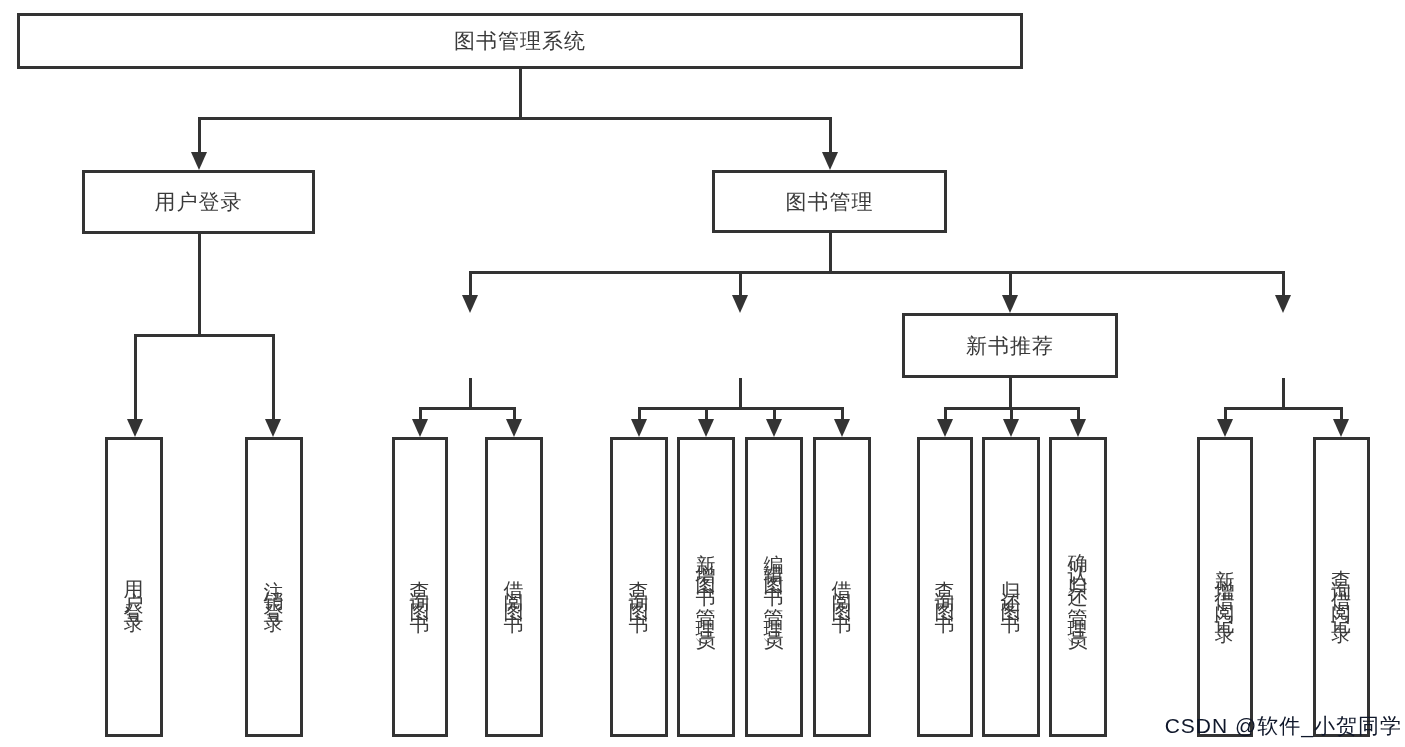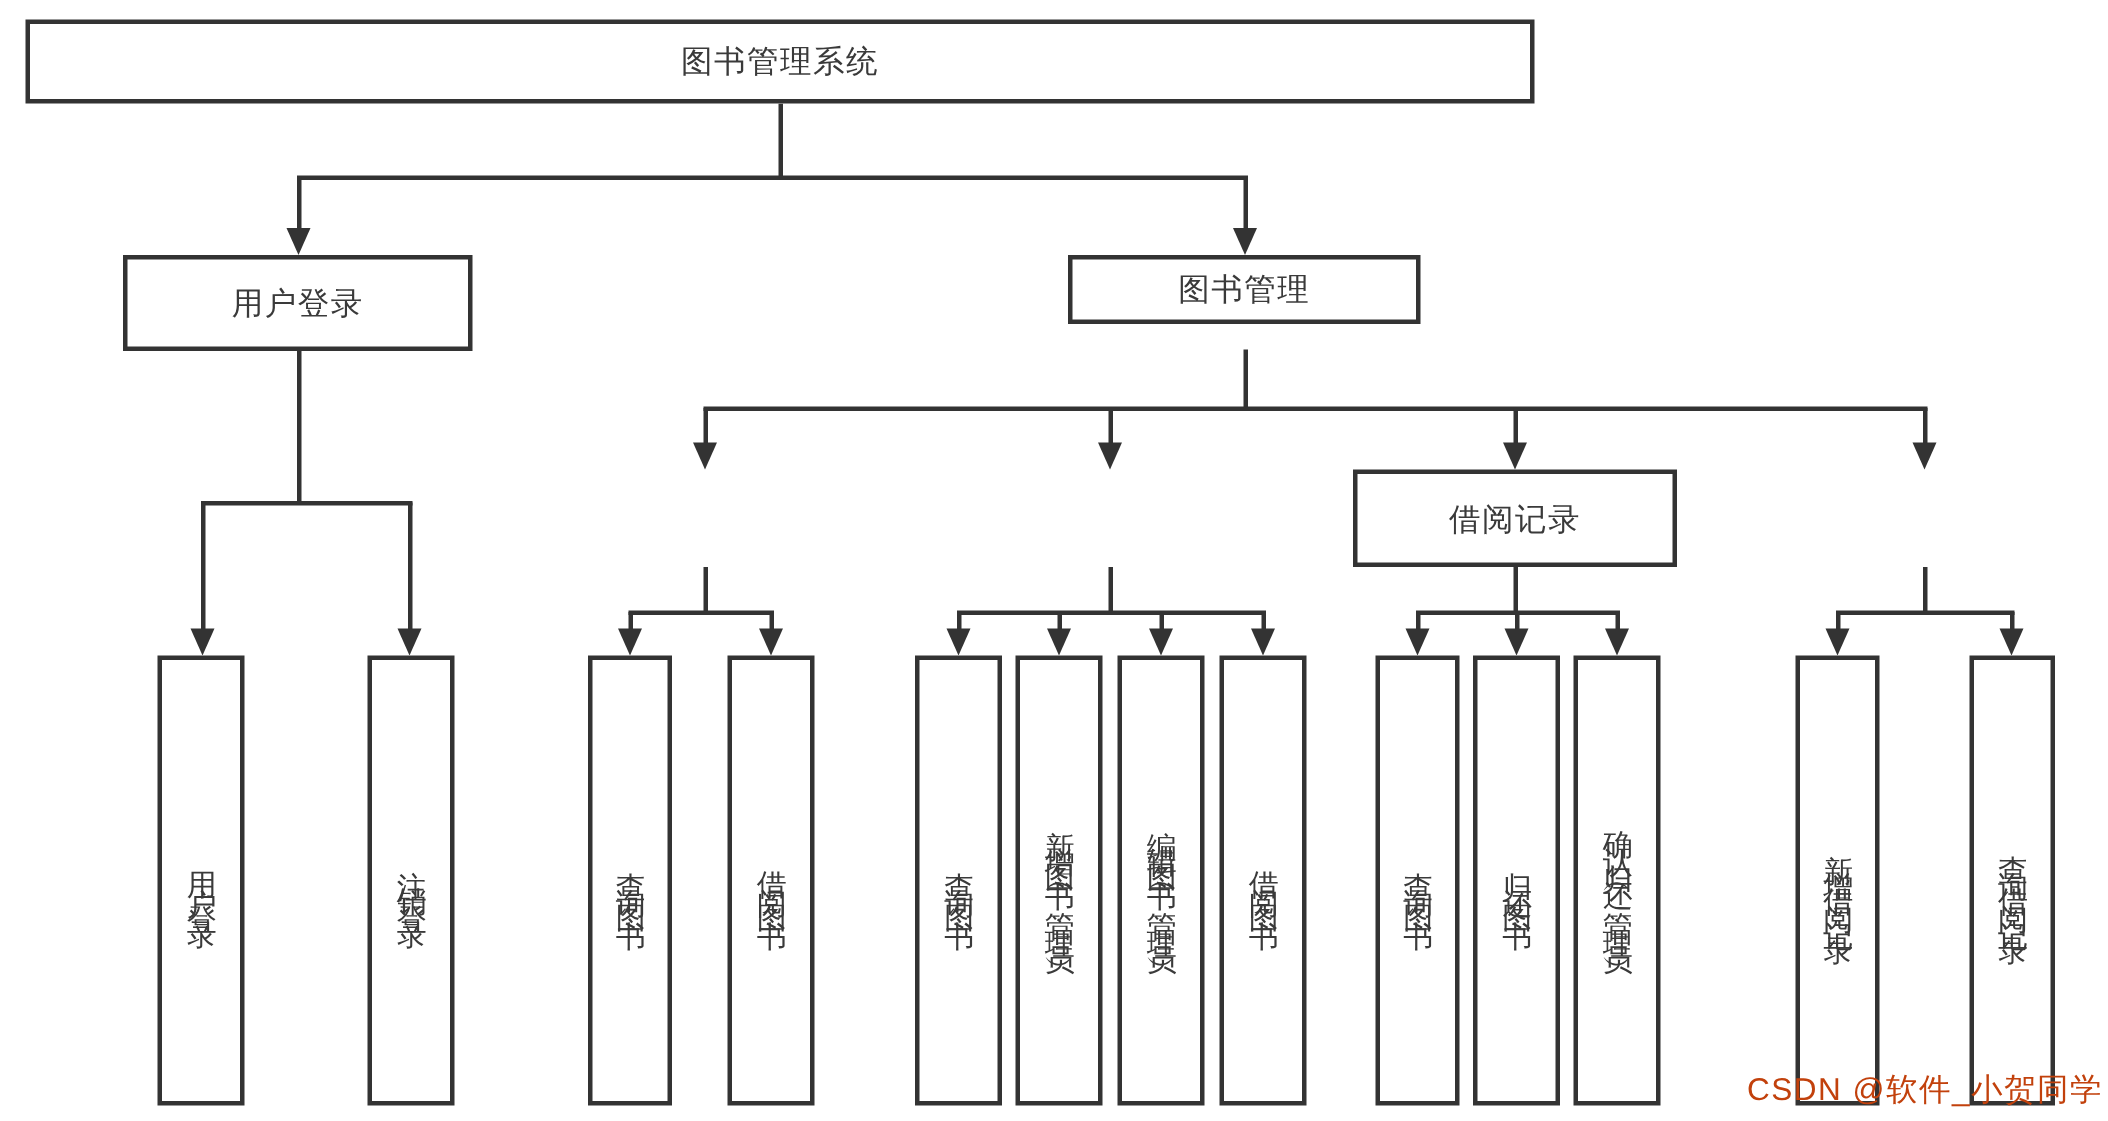--- a/index.html
+++ b/index.html
@@ -46,21 +46,21 @@
     border-left: 8px solid transparent;
     border-right: 8px solid transparent;
     border-top: 18px solid #333333;
     z-index: 1;
   }
   .watermark {
     position: absolute;
     top: 712px;
     right: 3px;
     font-size: 21px;
-    color: #c2410c;
+    color: #0f172a;
     letter-spacing: 1px;
     z-index: 3;
     white-space: nowrap;
   }
 </style>
 </head>
 <body>
 
 <div class="canvas">
 
@@ -71,21 +71,21 @@
   <div class="vline" style="left:518.5px; top:69px; height:49px;"></div>
   <div class="hline" style="left:197.5px; top:116.5px; width:634px;"></div>
   <div class="vline" style="left:197.5px; top:118px; height:36px;"></div>
   <div class="arrow" style="left:191px; top:152px;"></div>
   <div class="vline" style="left:828.5px; top:118px; height:36px;"></div>
   <div class="arrow" style="left:822px; top:152px;"></div>
 
   <div class="node" style="left:82px; top:170px; width:233px; height:64px;">
     <span>用户登录</span>
   </div>
-  <div class="node" style="left:712px; top:170px; width:235px; height:46px;">
+  <div class="node" style="left:712px; top:170px; width:235px; height:63px;">
     <span>图书管理</span>
   </div>
 
   <div class="vline" style="left:197.5px; top:234px; height:101px;"></div>
   <div class="hline" style="left:133.5px; top:333.5px; width:141px;"></div>
   <div class="vline" style="left:133.5px; top:335px; height:86px;"></div>
   <div class="arrow" style="left:127px; top:419px;"></div>
   <div class="vline" style="left:271.5px; top:335px; height:86px;"></div>
   <div class="arrow" style="left:265px; top:419px;"></div>
 
@@ -94,21 +94,21 @@
   <div class="vline" style="left:468.5px; top:272px; height:25px;"></div>
   <div class="arrow" style="left:462px; top:295px;"></div>
   <div class="vline" style="left:738.5px; top:272px; height:25px;"></div>
   <div class="arrow" style="left:732px; top:295px;"></div>
   <div class="vline" style="left:1008.5px; top:272px; height:25px;"></div>
   <div class="arrow" style="left:1002px; top:295px;"></div>
   <div class="vline" style="left:1281.5px; top:272px; height:25px;"></div>
   <div class="arrow" style="left:1275px; top:295px;"></div>
 
   <div class="node" style="left:902px; top:313px; width:216px; height:65px;">
-    <span>借阅记录</span>
+    <span>新书推荐</span>
   </div>
 
   <div class="vline" style="left:468.5px; top:378px; height:30px;"></div>
   <div class="hline" style="left:418.5px; top:406.5px; width:97px;"></div>
   <div class="vline" style="left:418.5px; top:408px; height:13px;"></div>
   <div class="arrow" style="left:412px; top:419px;"></div>
   <div class="vline" style="left:512.5px; top:408px; height:13px;"></div>
   <div class="arrow" style="left:506px; top:419px;"></div>
 
   <div class="vline" style="left:738.5px; top:378px; height:30px;"></div>

